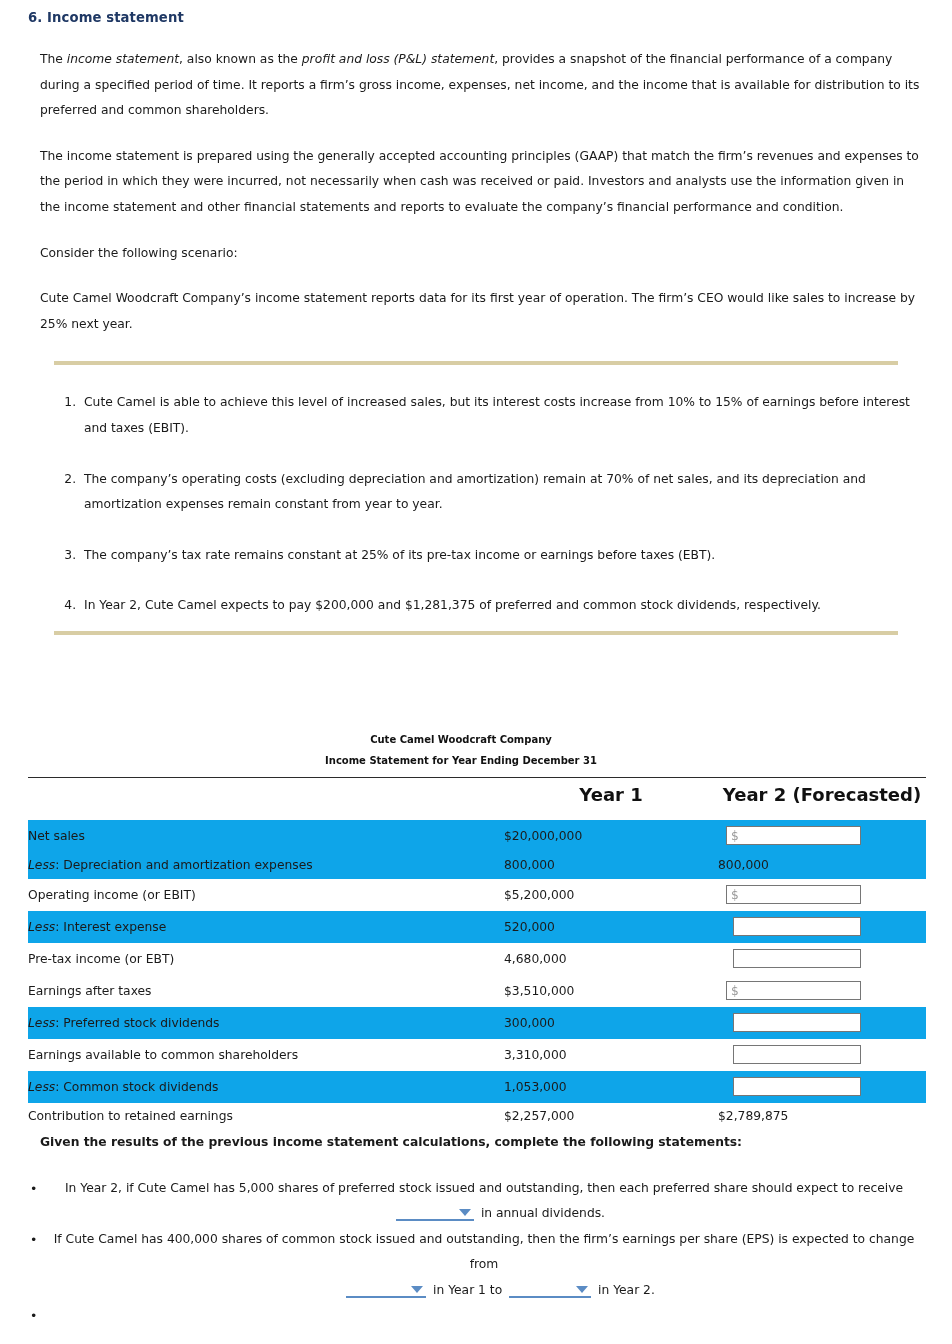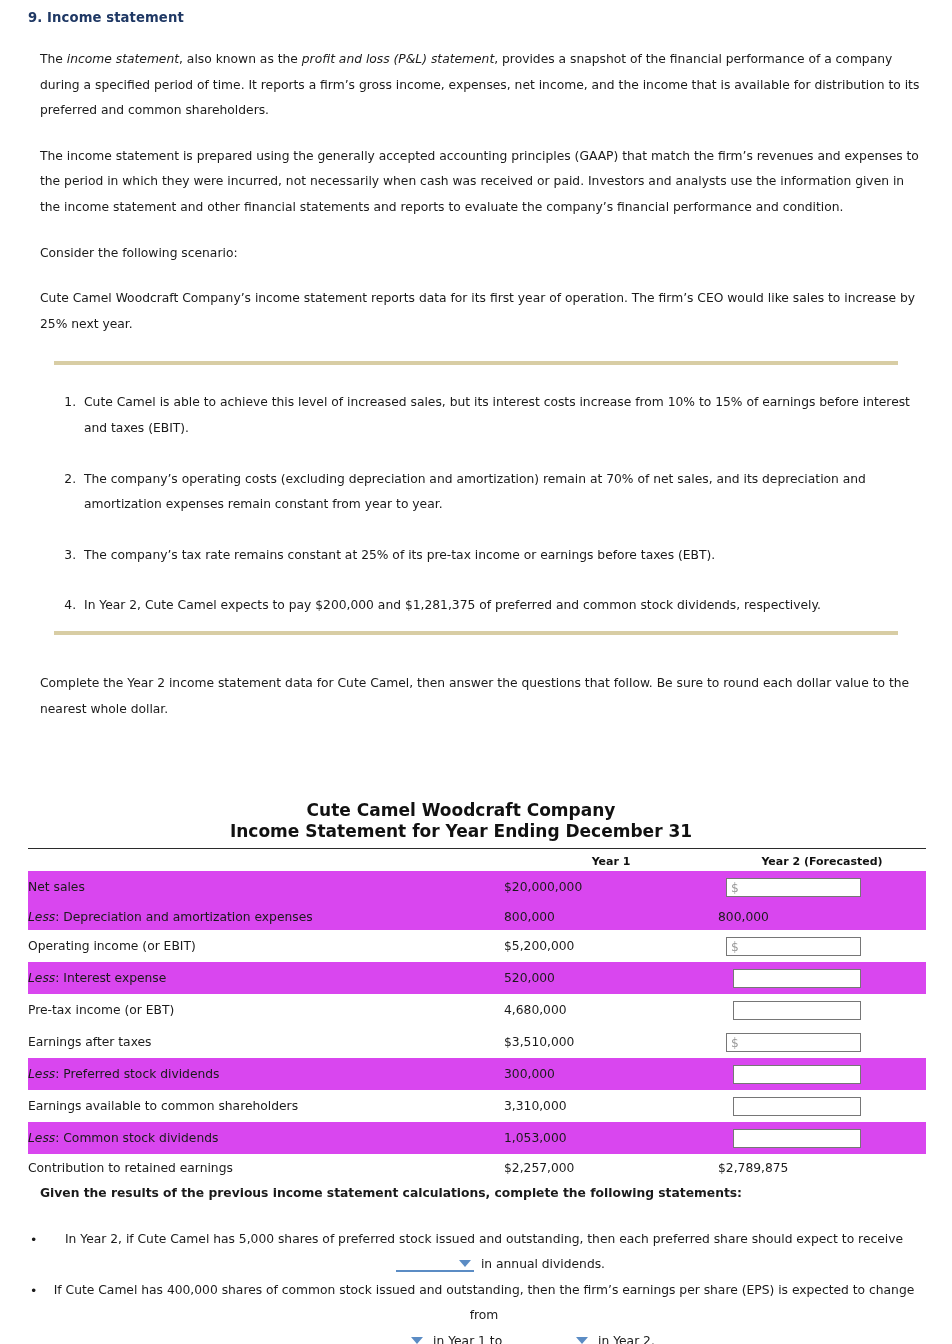--- a/index.html
+++ b/index.html
@@ -54,43 +54,43 @@
     margin-top: 25px;
   }
 
   .spacer-lg { height: 36px; }
   .spacer-md { height: 22px; }
 
   
   .stmt-title {
     text-align: center;
     font-weight: bold;
-    font-size: 17px;
+    font-size: 10px;
     line-height: 21px;
     color: #111;
     padding-right: 30px;
   }
   table.stmt {
     width: 898px;
     margin: 6px 0 0 0;
     border-collapse: collapse;
     font-size: 12.3px;
   }
   table.stmt thead th {
     font-weight: bold;
-    font-size: 11px;
-    padding: 6px 0 3px 0;
+    font-size: 18px;
+    padding: 6px 0 15px 0;
     border-top: 1.6px solid #2b2b2b;
     color: #111;
   }
   th.c-label { text-align: left; width: 476px; }
   th.c-y1 { text-align: center; width: 214px; padding-right: 0px; }
   th.c-y2 { text-align: center; width: 208px; }
 
-  table.stmt tbody tr.striped { background: #d946ef; }
+  table.stmt tbody tr.striped { background: #0ea5e9; }
   table.stmt tbody td {
     padding: 6.5px 0 6.5px 0;
     height: 26px;
     vertical-align: middle;
   }
   td.c-label { text-align: left; padding-left: 12px; }
   td.c-y1 { text-align: left; padding-right: 65px; white-space: nowrap; }
   td.c-y2 { text-align: left; padding-left: 14px; white-space: nowrap; }
 
   .inp {
@@ -150,21 +150,21 @@
   .dd.w2 { width: 80px; }
   .dd.w3 { width: 82px; }
 
   .indent-line { padding-left: 30px; }
 </style>
 </head>
 <body>
 
 <div class="page">
 
-  <h2 class="section-title">9. Income statement</h2>
+  <h2 class="section-title">6. Income statement</h2>
 
   <p class="body-text"><span>The </span><em>income statement</em><span>, also known as the </span><em>profit and loss (P&amp;L) statement</em><span>, provides a snapshot of the financial performance of a company during a specified period of time. It reports a firm’s gross income, expenses, net income, and the income that is available for distribution to its preferred and common shareholders.</span></p>
 
   <p class="body-text">The income statement is prepared using the generally accepted accounting principles (GAAP) that match the firm’s revenues and expenses to the period in which they were incurred, not necessarily when cash was received or paid. Investors and analysts use the information given in the income statement and other financial statements and reports to evaluate the company’s financial performance and condition.</p>
 
   <p class="body-text">Consider the following scenario:</p>
 
   <p class="body-text">Cute Camel Woodcraft Company’s income statement reports data for its first year of operation. The firm’s CEO would like sales to increase by 25% next year.</p>
 
   <div class="assump-wrap">
@@ -173,21 +173,20 @@
       <li>Cute Camel is able to achieve this level of increased sales, but its interest costs increase from 10% to 15% of earnings before interest and taxes (EBIT).</li>
       <li>The company’s operating costs (excluding depreciation and amortization) remain at 70% of net sales, and its depreciation and amortization expenses remain constant from year to year.</li>
       <li>The company’s tax rate remains constant at 25% of its pre-tax income or earnings before taxes (EBT).</li>
       <li>In Year 2, Cute Camel expects to pay $200,000 and $1,281,375 of preferred and common stock dividends, respectively.</li>
     </ol>
     <div class="rule"></div>
   </div>
 
   <div class="spacer-lg"></div>
 
-  <p class="body-text">Complete the Year 2 income statement data for Cute Camel, then answer the questions that follow. Be sure to round each dollar value to the nearest whole dollar.</p>
 
   <div class="spacer-lg"></div>
   <div class="spacer-md"></div>
 
   <div class="stmt-title">Cute Camel Woodcraft Company</div>
   <div class="stmt-title">Income Statement for Year Ending December 31</div>
 
   <table class="stmt">
     <thead>
       <tr>

